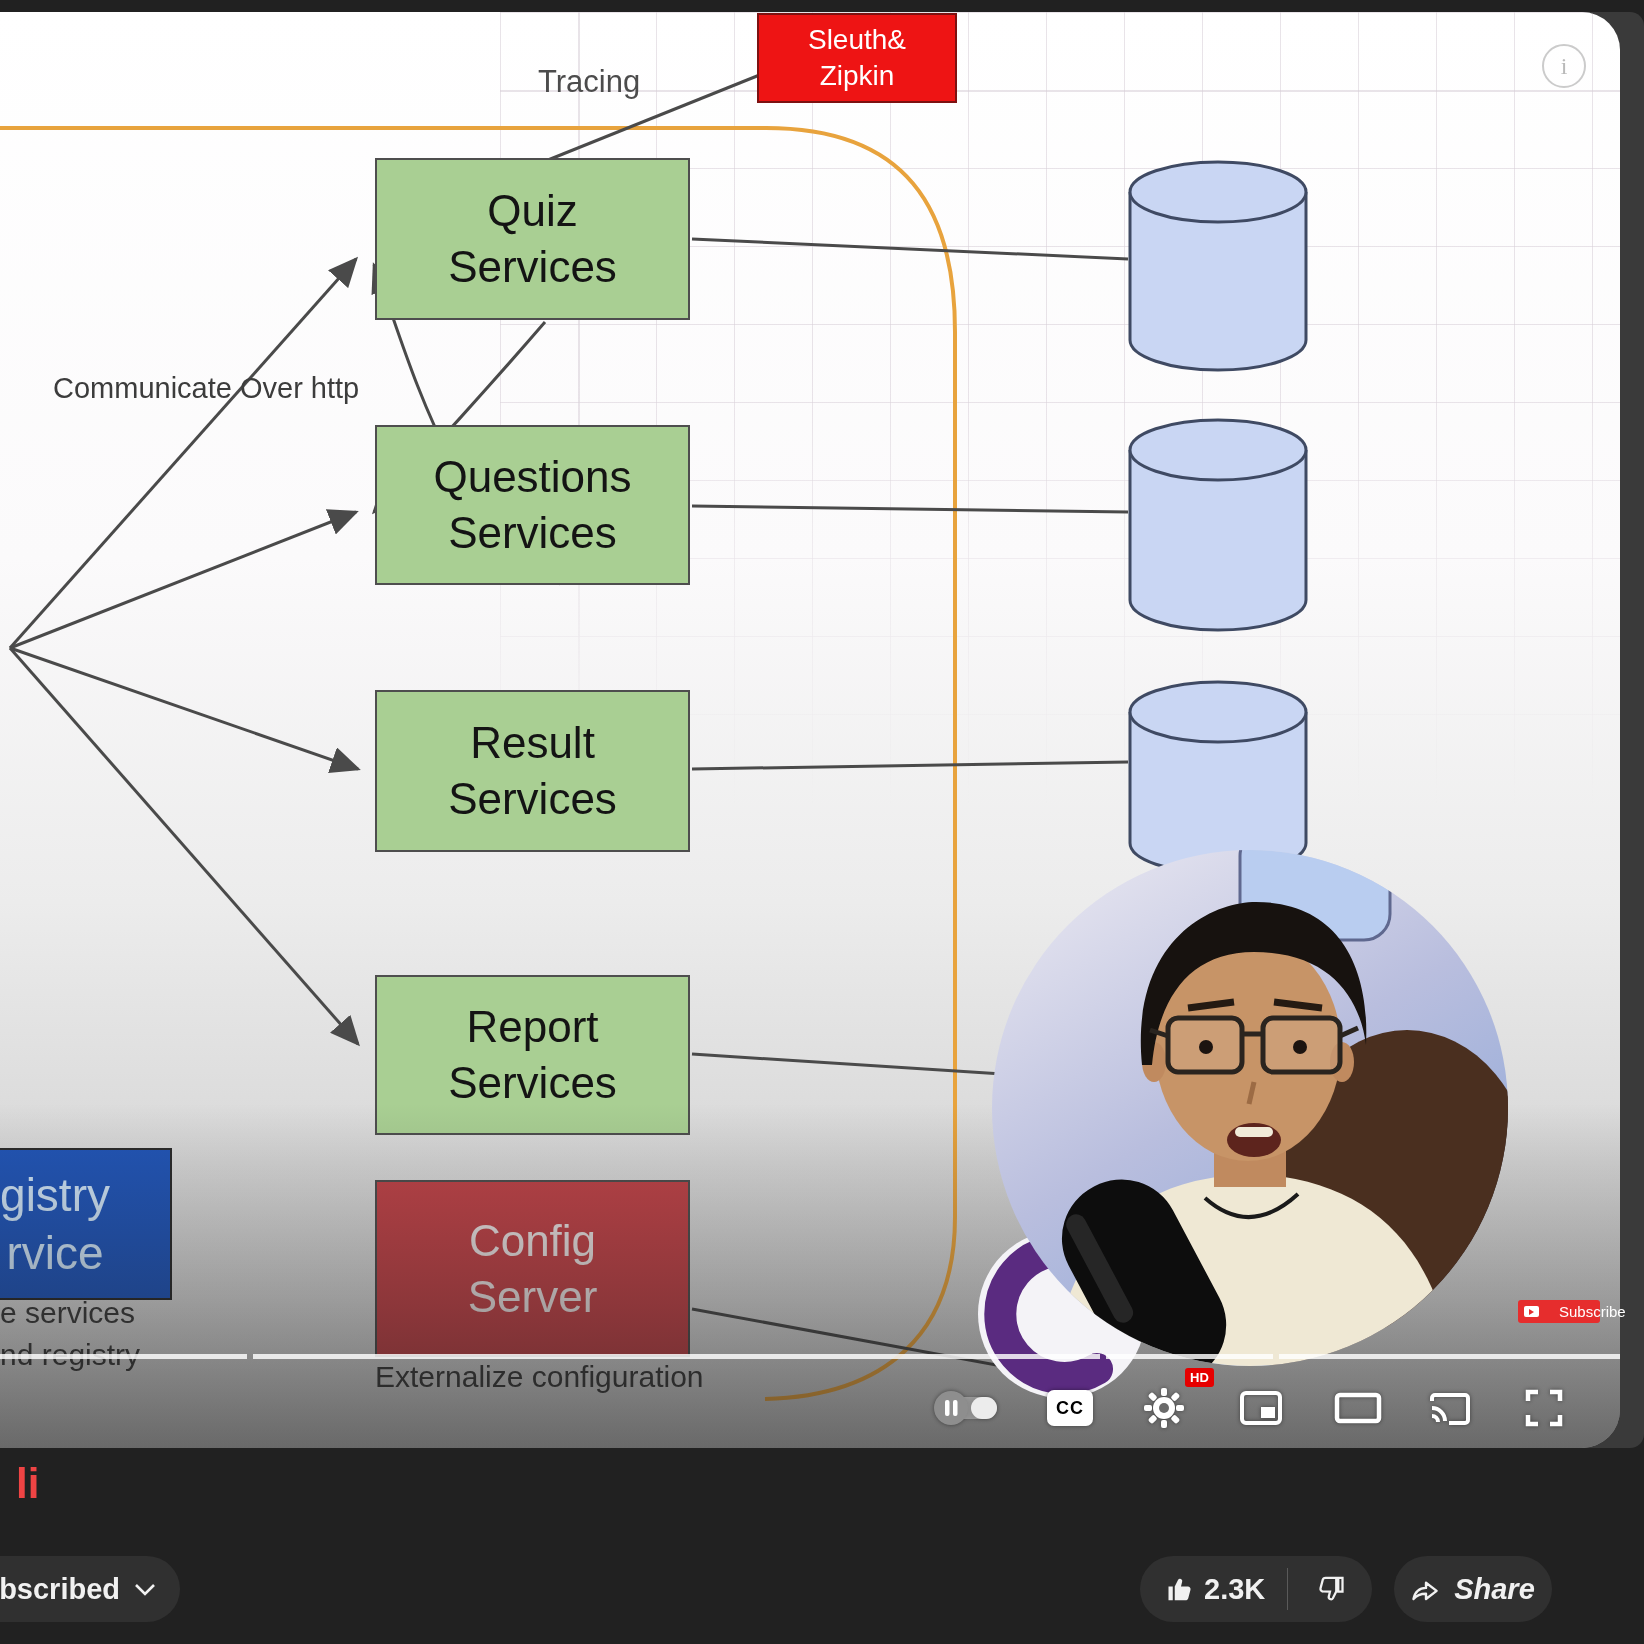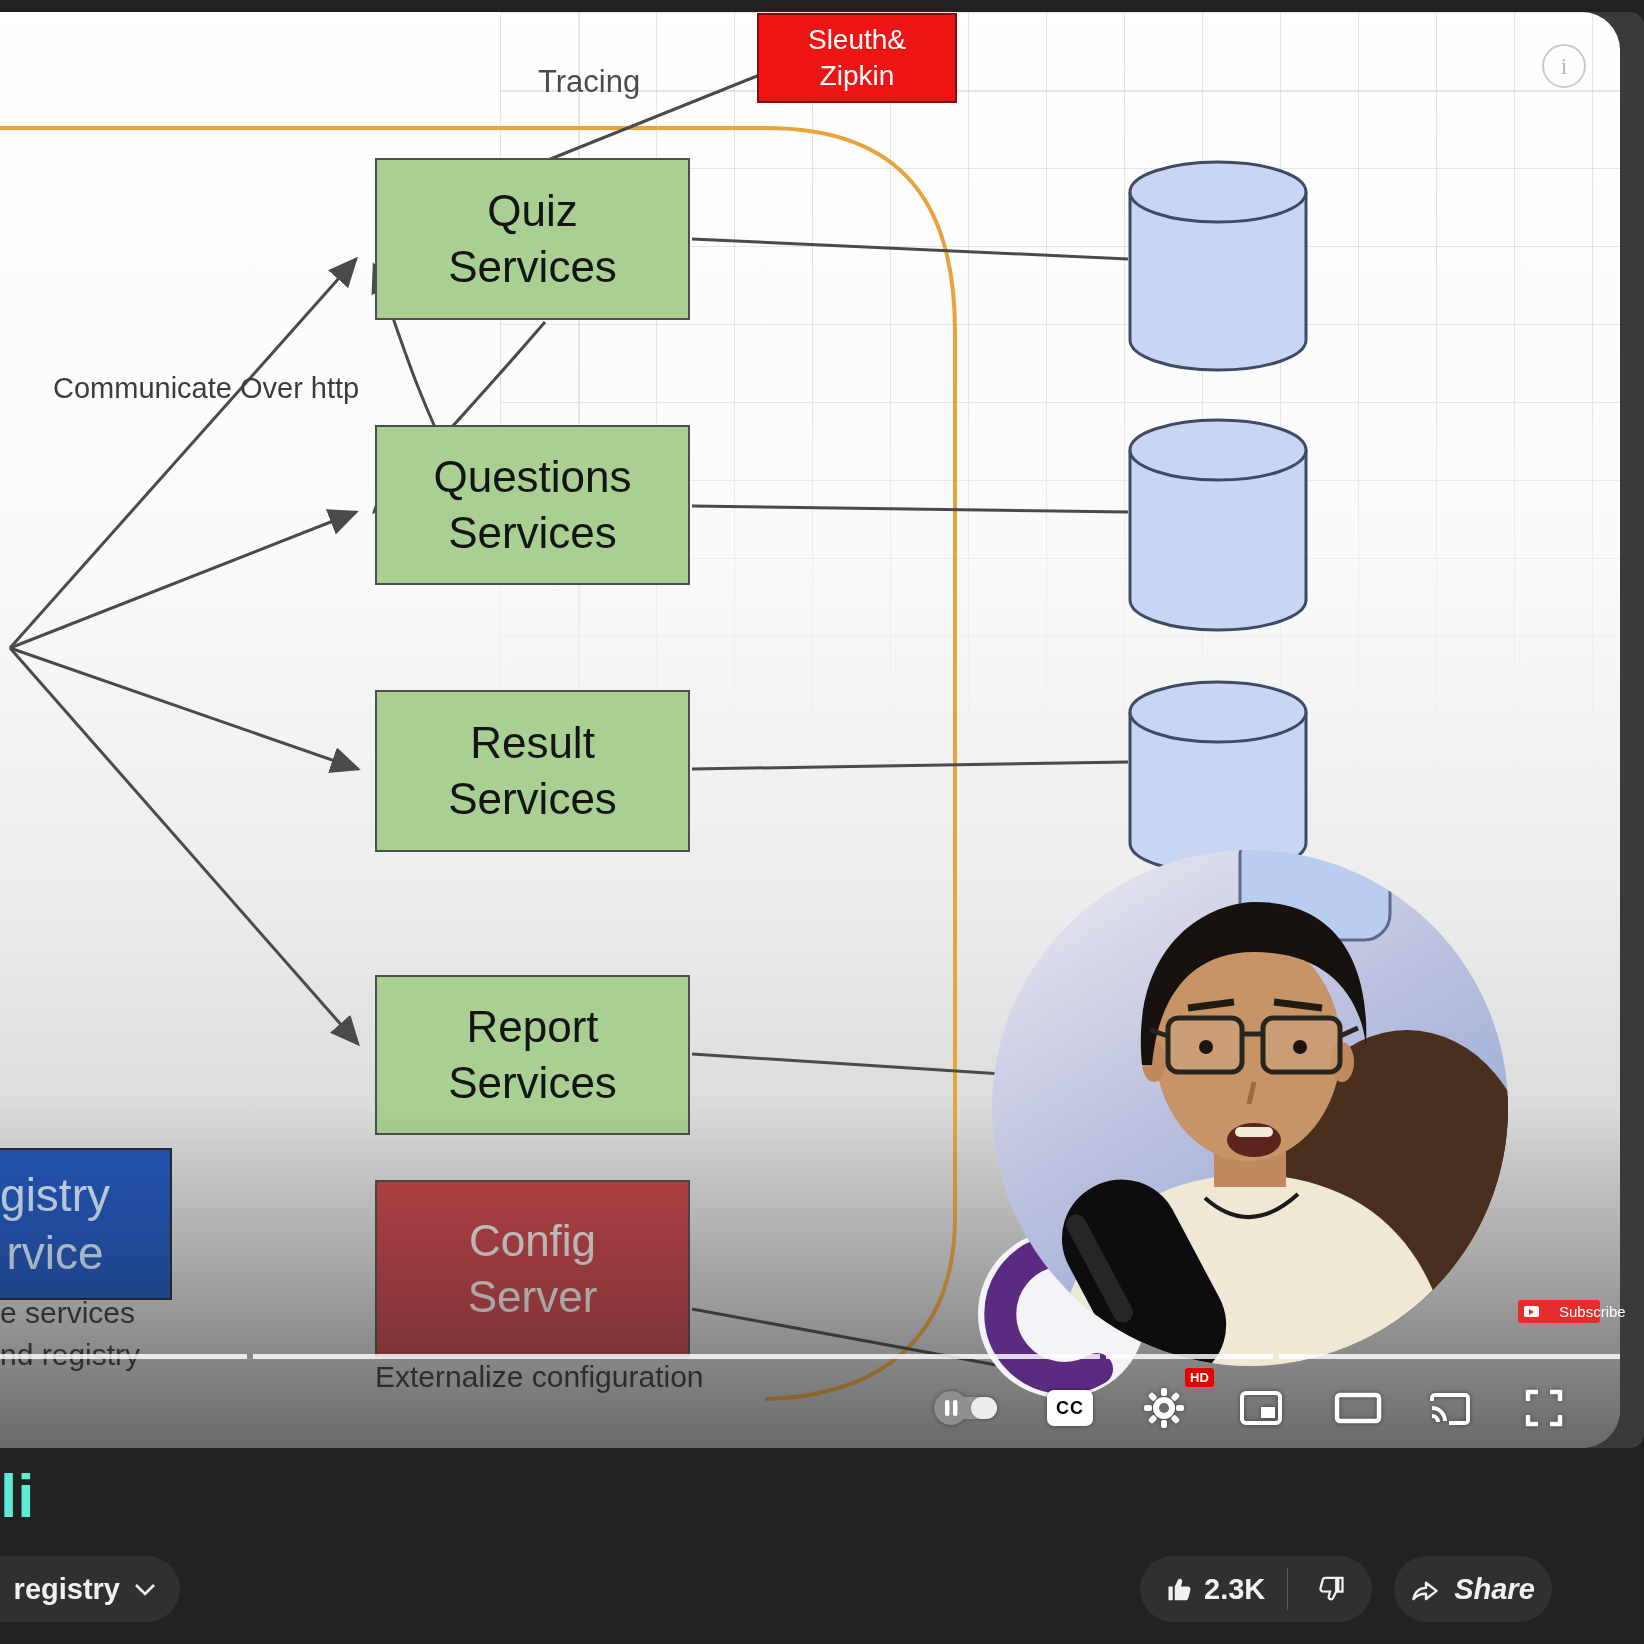--- a/index.html
+++ b/index.html
@@ -45,21 +45,21 @@
         font-size:24px;font-family:"Liberation Serif",serif;z-index:7;}
   
   .progress{position:absolute;left:0;top:1342px;height:5px;z-index:9;background:rgba(255,255,255,.82);}
   .controls{position:absolute;z-index:10;filter:drop-shadow(0 0 2px rgba(0,0,0,.45));}
   .ctl{position:absolute;}
   .cc-box{width:46px;height:36px;background:#fff;border-radius:7px;display:flex;align-items:center;
           justify-content:center;font-size:18px;font-weight:bold;color:#000000;letter-spacing:1px;}
   .hd-badge{position:absolute;background:#e60000;color:#fff;font-size:13px;font-weight:bold;
             border-radius:3px;padding:2px 5px;z-index:11;}
   
-  .vtitle{position:absolute;left:0px;top:1460px;color:#5eead4;font-size:62px;font-weight:bold;}
+  .vtitle{position:absolute;left:16px;top:1460px;color:#ef4444;font-size:42px;font-weight:bold;}
   .pill{position:absolute;top:1556px;height:66px;border-radius:33px;background:#303030;
         display:flex;align-items:center;color:#f1f1f1;font-size:29px;font-weight:bold;box-sizing:border-box;}
 </style>
 </head>
 <body>
 
 <div id="app">
 
   <div class="video">
     <div class="slide">
@@ -248,21 +248,21 @@
           <path d="M36 27 v9 h-10"></path>
             <path d="M14 36 H4 v-9"></path>
         </g>
       </svg>
     </div>
   </div>
 
   <div class="vtitle">li</div>
 
   <div class="pill" style="left:-72px;width:252px;justify-content:flex-end;padding-right:24px;gap:14px;">
-    <span>registry</span>
+    <span>bscribed</span>
     <svg width="22" height="13" viewBox="0 0 22 13">
       <path d="M2 2 L11 11 L20 2" fill="none" stroke="#f1f1f1" stroke-width="2.6"></path>
     </svg>
   </div>
 
   <div class="pill" style="left:1140px;width:232px;">
     <div style="display:flex;align-items:center;gap:8px;padding-left:26px;flex:1;">
       <svg width="30" height="30" viewBox="0 0 24 24">
         <path d="M2 10h3.4v11H2z M7 21h8.6c1.1 0 2-.7 2.2-1.7l1.8-6.8A2.1 2.1 0 0 0 17.5 10H12l.9-3.8A1.8 1.8 0 0 0 9.7 4.6L7 10z" fill="#f1f1f1"></path>
       </svg>

